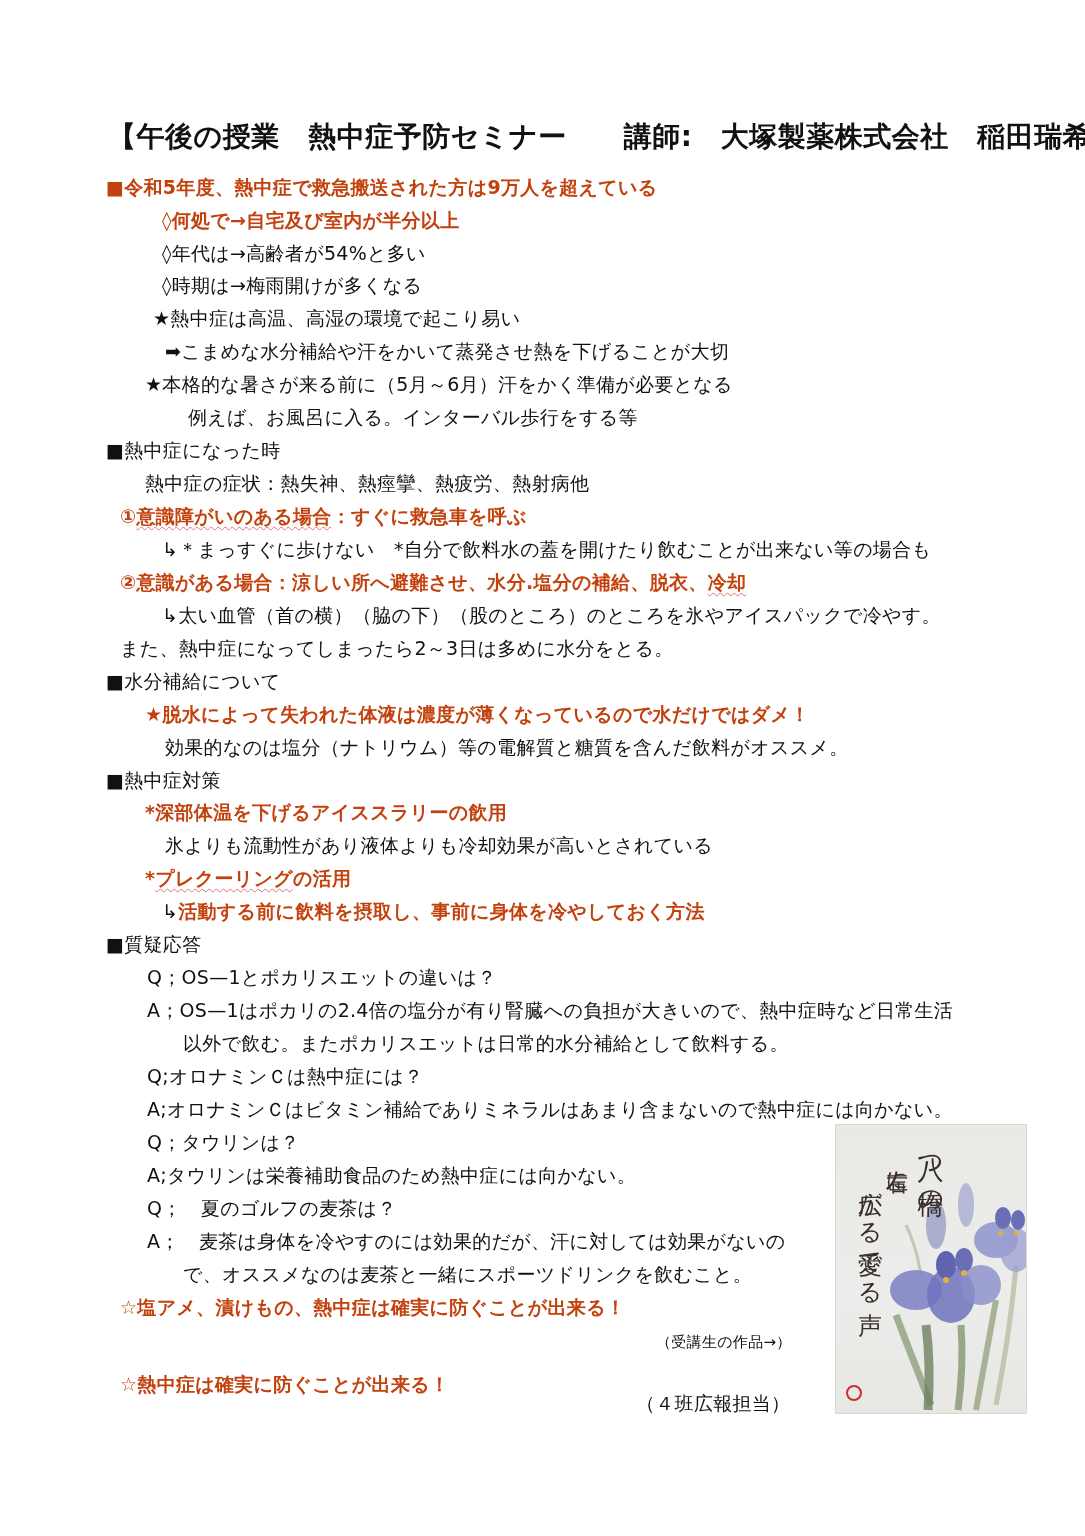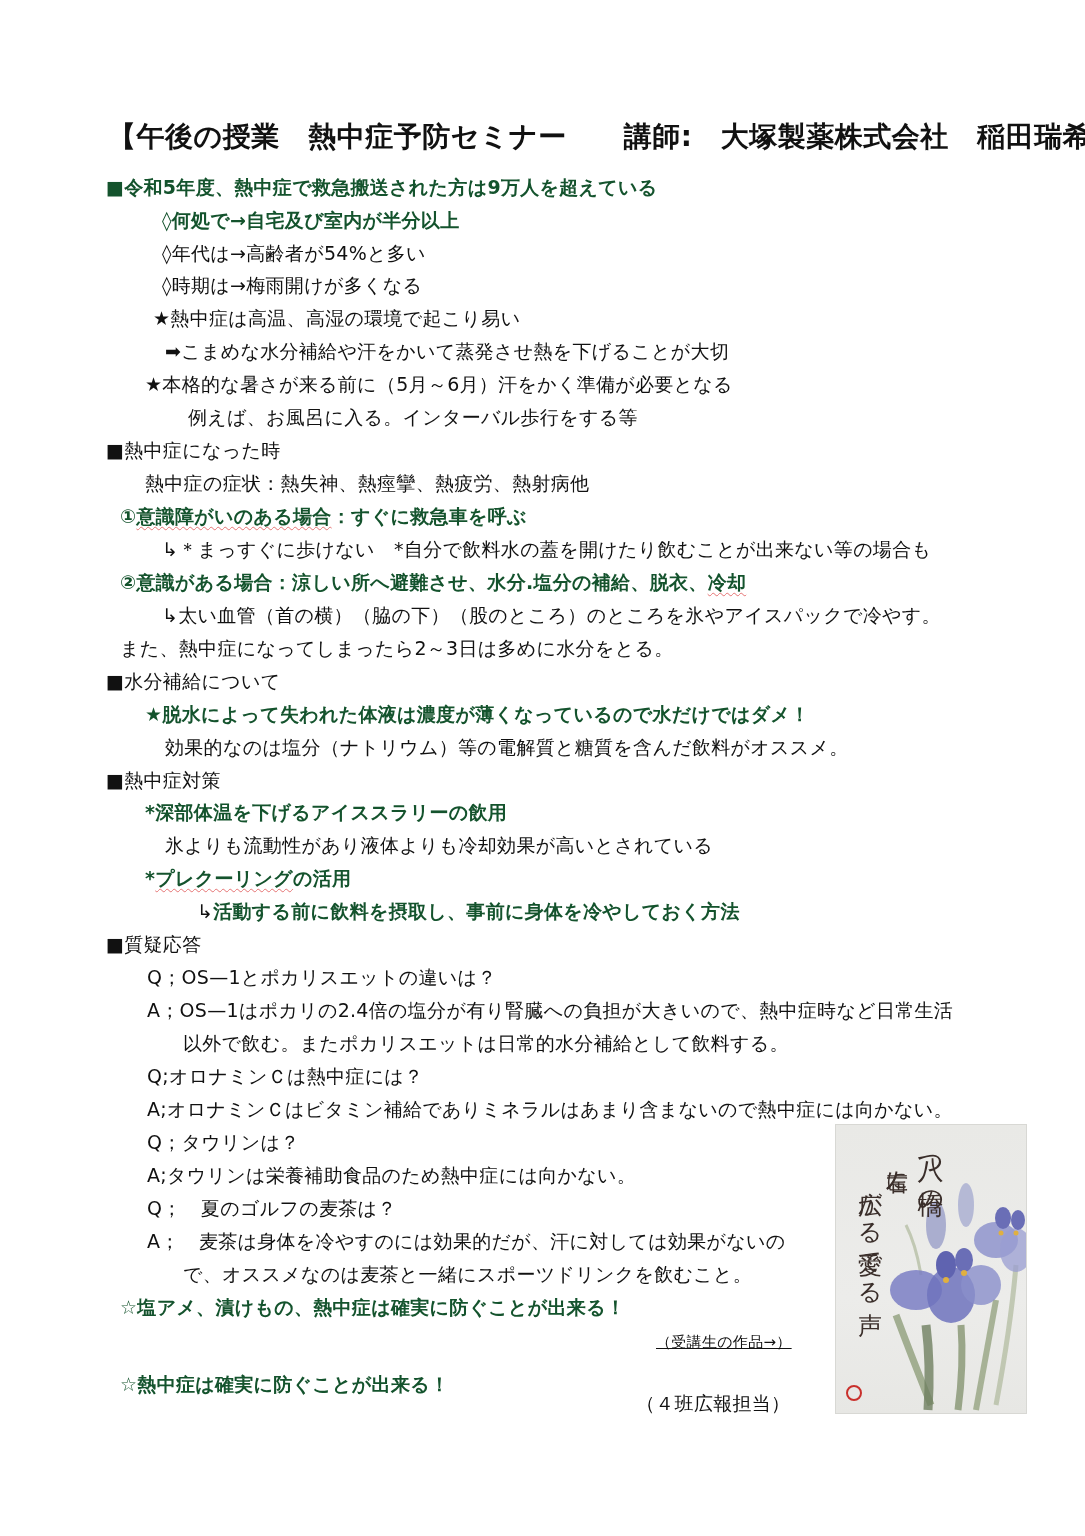--- a/index.html
+++ b/index.html
@@ -11,23 +11,23 @@
     .title {
       position: absolute; left: 108px; top: 106px;
       font-size: 28px; font-weight: bold; letter-spacing: 0.5px;
       white-space: pre;
       margin-top: 12px;
     }
     .line {
       position: absolute; white-space: pre;
       font-size: 19px; line-height: 26px; letter-spacing: 0.3px;
     }
-    .red { color: #14532d; font-weight: bold; }
+    .red { color: #c2410c; font-weight: bold; }
     .wavy { text-decoration: underline wavy #e57373; text-decoration-thickness: 1px; text-underline-offset: 3px; }
-    .small { font-size: 15px; text-decoration: underline; }
+    .small { font-size: 15px; }
     .painting {
       position: absolute; left: 835px; top: 1124px; width: 190px; height: 288px;
       background: linear-gradient(180deg, #e9e9e6 0%, #ececea 60%, #e7e7e4 100%);
       border: 1px solid #d8d8d4;
       overflow: hidden;
     }
     .poem-col {
       position: absolute; writing-mode: vertical-rl; font-family: "DejaVu Serif", serif;
       color: #3a2e2a; font-size: 26px; letter-spacing: 2px; line-height: 1;
     }
@@ -61,21 +61,21 @@
   <div class="line" style="left:120px;top:635px;">また、熱中症になってしまったら2～3日は多めに水分をとる。</div>
 
   <div class="line" style="left:106px;top:668px;">■水分補給について</div>
   <div class="line red" style="left:145px;top:701px;">★脱水によって失われた体液は濃度が薄くなっているので水だけではダメ！</div>
   <div class="line" style="left:165px;top:734px;">効果的なのは塩分（ナトリウム）等の電解質と糖質を含んだ飲料がオススメ。</div>
 
   <div class="line" style="left:106px;top:767px;">■熱中症対策</div>
   <div class="line red" style="left:145px;top:799px;">*深部体温を下げるアイススラリーの飲用</div>
   <div class="line" style="left:165px;top:832px;">氷よりも流動性があり液体よりも冷却効果が高いとされている</div>
   <div class="line red" style="left:145px;top:865px;"><span>*</span><span class="wavy">プレクーリング</span><span>の活用</span></div>
-  <div class="line" style="left:162px;top:898px;margin-left:35px;"><span>↳</span><span class="red">活動する前に飲料を摂取し、事前に身体を冷やしておく方法</span></div>
+  <div class="line" style="left:162px;top:898px;"><span>↳</span><span class="red">活動する前に飲料を摂取し、事前に身体を冷やしておく方法</span></div>
 
   <div class="line" style="left:106px;top:931px;">■質疑応答</div>
   <div class="line" style="left:147px;top:964px;">Q；OS—1とポカリスエットの違いは？</div>
   <div class="line" style="left:147px;top:997px;">A；OS—1はポカリの2.4倍の塩分が有り腎臓への負担が大きいので、熱中症時など日常生活</div>
   <div class="line" style="left:183px;top:1030px;">以外で飲む。またポカリスエットは日常的水分補給として飲料する。</div>
   <div class="line" style="left:147px;top:1063px;">Q;オロナミンＣは熱中症には？</div>
   <div class="line" style="left:147px;top:1096px;">A;オロナミンＣはビタミン補給でありミネラルはあまり含まないので熱中症には向かない。</div>
   <div class="line" style="left:147px;top:1129px;">Q；タウリンは？</div>
   <div class="line" style="left:147px;top:1162px;">A;タウリンは栄養補助食品のため熱中症には向かない。</div>
   <div class="line" style="left:147px;top:1195px;">Q；　夏のゴルフの麦茶は？</div>

